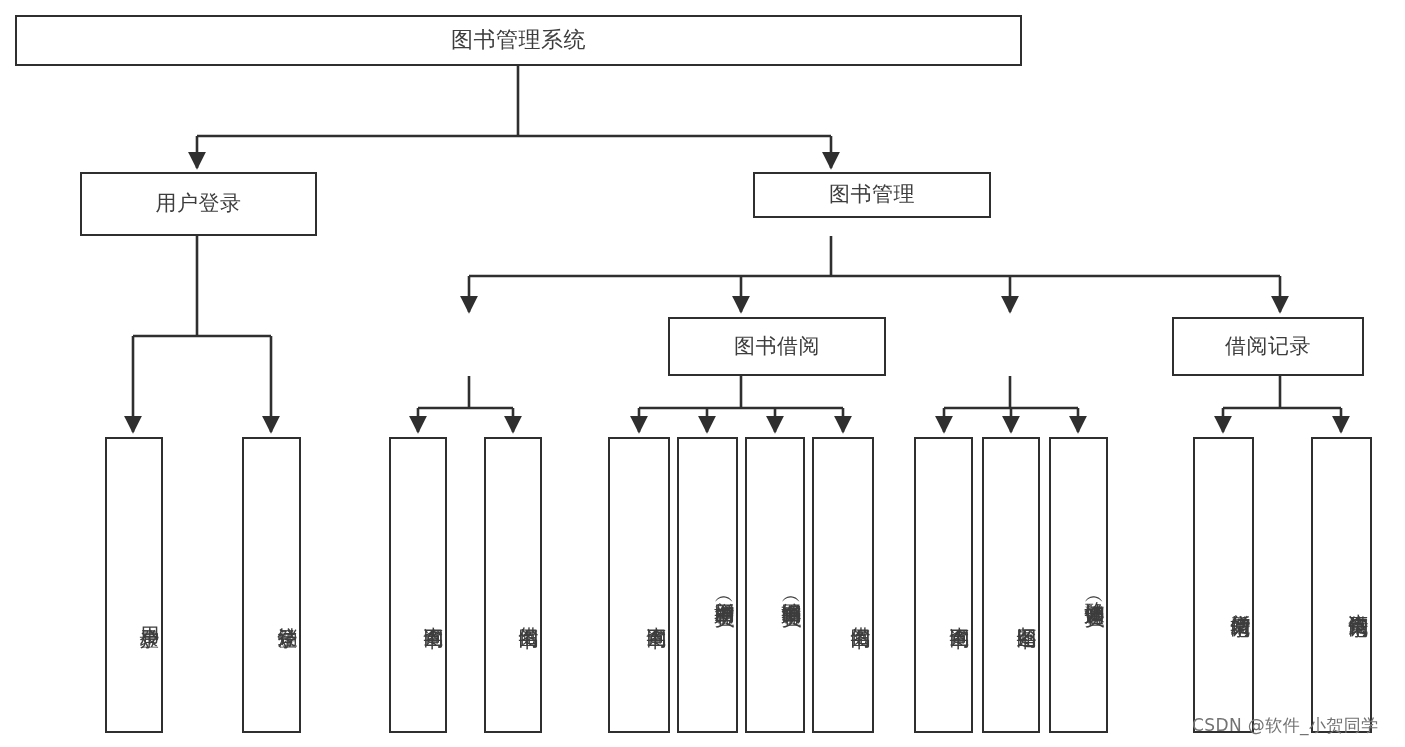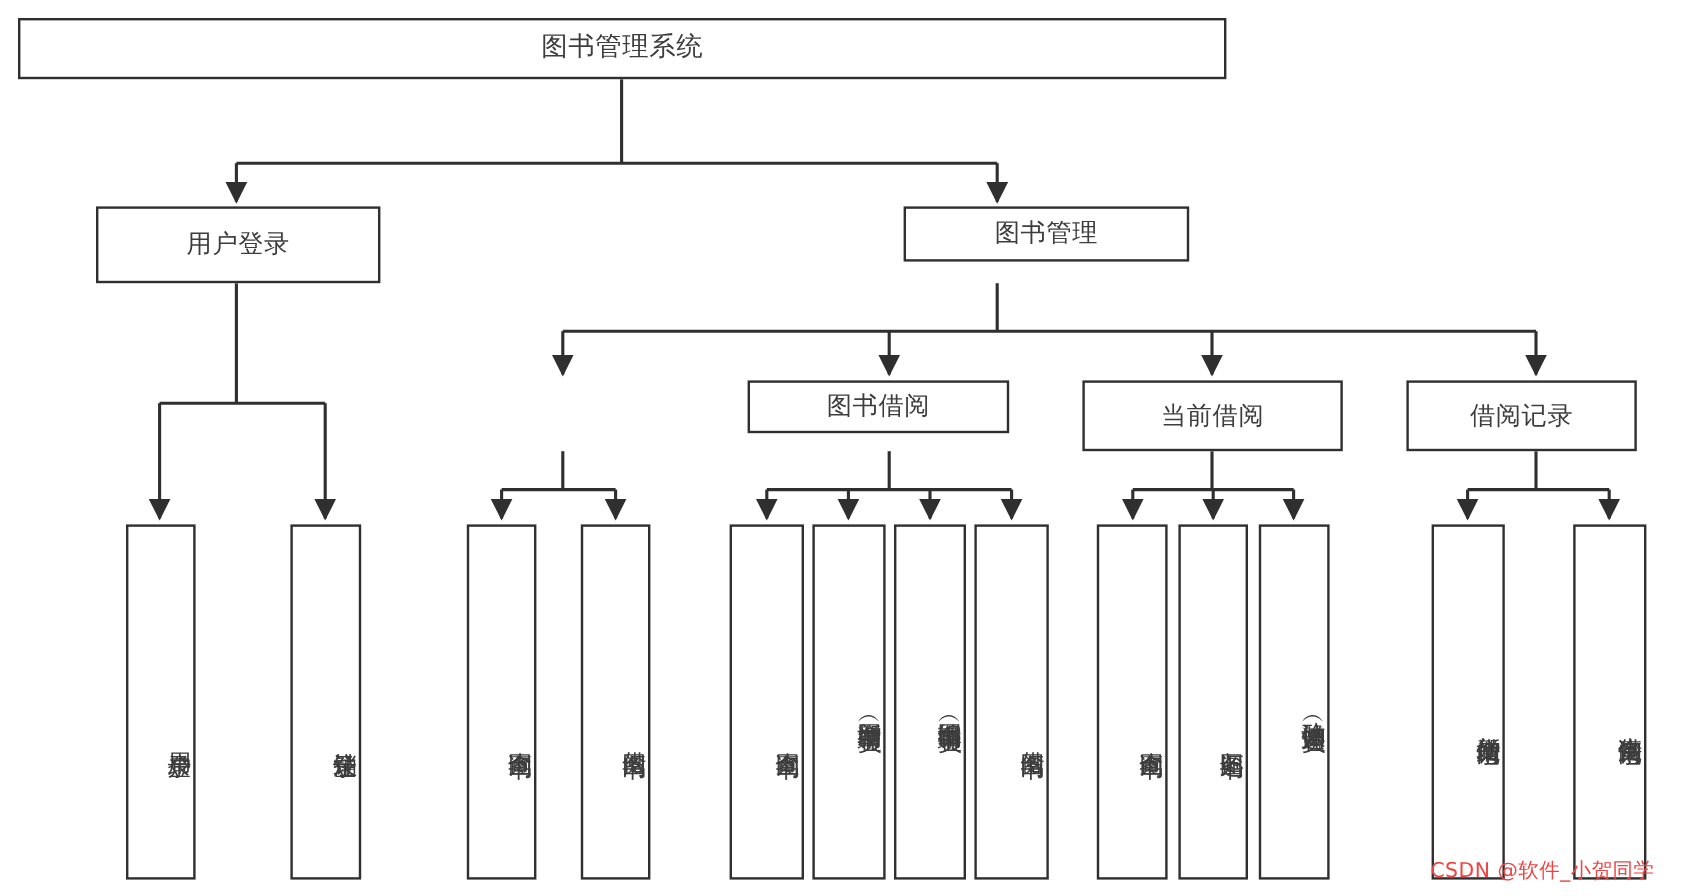--- a/index.html
+++ b/index.html
@@ -61,21 +61,21 @@
     padding-top: 32px;
   }
   .node.vert.pad-top-xs {
     padding-top: 10px;
   }
   .watermark {
     position: absolute;
     left: 1192px;
     top: 714px;
     font-size: 17px;
-    color: #ef4444;
+    color: #737373;
     white-space: nowrap;
     letter-spacing: 0.4px;
     pointer-events: none;
   }
 </style>
 </head>
 <body>
 
 <div id="canvas">
 
@@ -128,22 +128,21 @@
       <path d="M 1223 408 L 1223 432" marker-end="url(#arrow)"></path>
       <path d="M 1341 408 L 1341 432" marker-end="url(#arrow)"></path>
     </g>
   </svg>
 
   <div class="node horiz root" style="left:15px; top:15px; width:1007px; height:51px;">图书管理系统</div>
 
   <div class="node horiz" style="left:80px; top:172px; width:237px; height:64px;">用户登录</div>
   <div class="node horiz" style="left:712px; top:172px; width:238px; height:46px;margin-left:41px;">图书管理</div>
 
-  <div class="node horiz" style="left:623px; top:317px; width:218px; height:44px;">图书借阅</div>
-  <div class="node horiz" style="left:902px; top:317px; width:217px; height:59px;">当前借阅</div>
+  <div class="node horiz" style="left:668px; top:317px; width:218px; height:59px;">图书借阅</div>
   <div class="node horiz" style="left:1172px; top:317px; width:192px; height:59px;">借阅记录</div>
 
   <div class="node vert pad-top-lg" style="left:105px; top:437px; width:58px; height:296px;">用户登录</div>
   <div class="node vert pad-top-lg" style="left:242px; top:437px; width:59px; height:296px;">注销登录</div>
 
   <div class="node vert pad-top-lg" style="left:389px; top:437px; width:58px; height:296px;">查询图书</div>
   <div class="node vert pad-top-lg" style="left:484px; top:437px; width:58px; height:296px;">借阅图书</div>
 
   <div class="node vert pad-top-lg" style="left:608px; top:437px; width:62px; height:296px;">查询图书</div>
   <div class="node vert pad-top-xs" style="left:677px; top:437px; width:61px; height:296px;">新增图书（管理员）</div>

